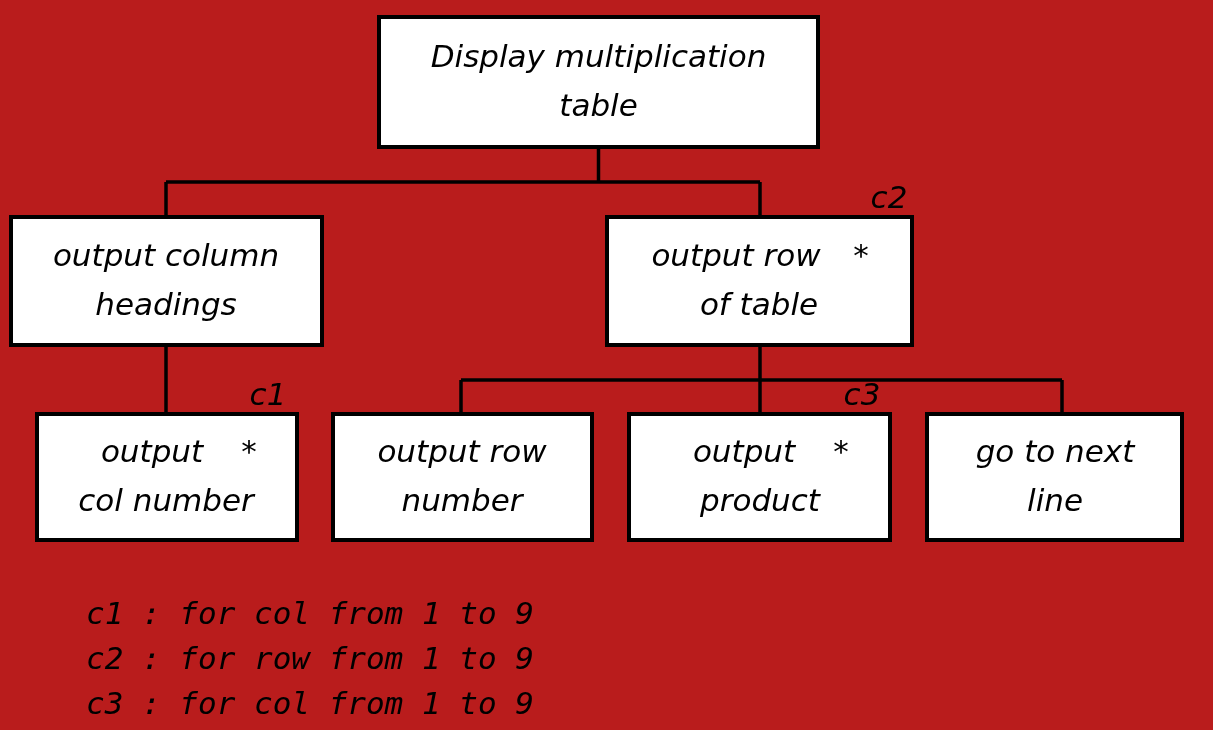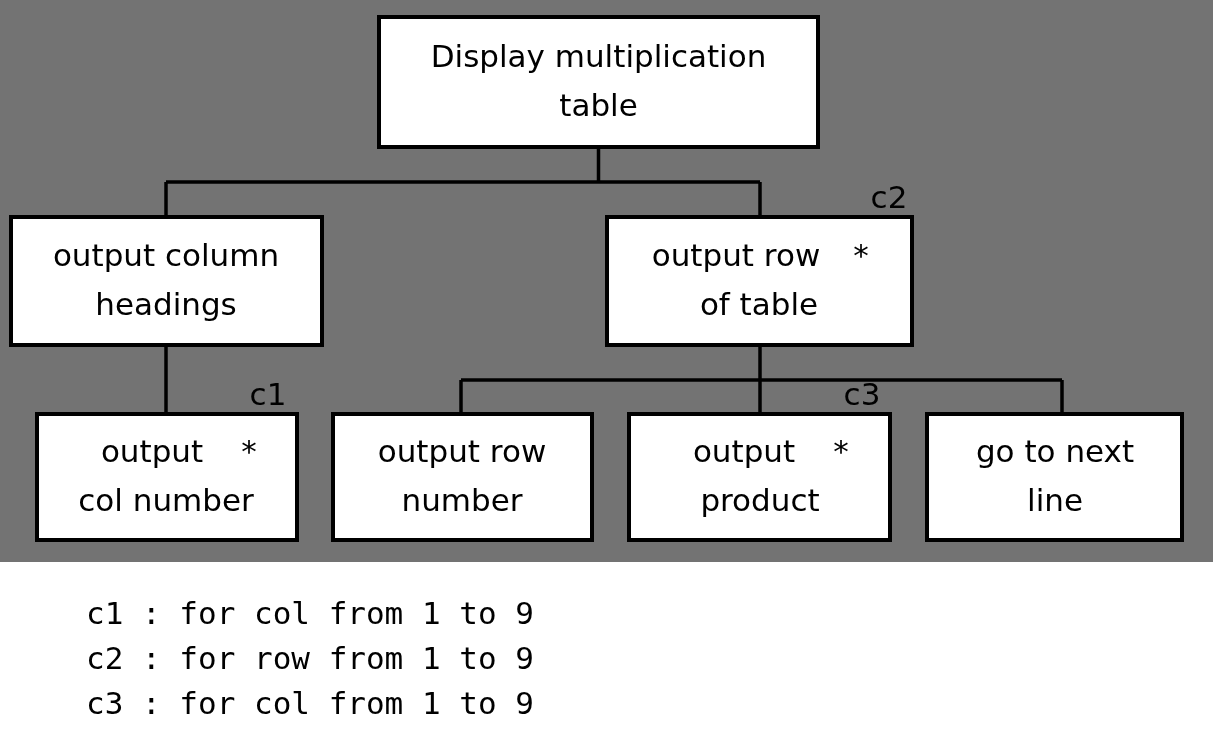--- a/index.html
+++ b/index.html
@@ -10,22 +10,23 @@
   body {
     width: 1213px;
     height: 730px;
     font-family: "DejaVu Sans", sans-serif;
     color: #000000;
     overflow: hidden;
   }
   #chart-root {
     position: relative;
     width: 1213px;
-    height: 562px;
-    background: #737373;
+    height: 730px;
+    background: #b91c1c;
+    font-style: italic;
   }
   svg.diagram {
     position: absolute;
     top: 0;
     left: 0;
     width: 1213px;
     height: 730px;
     display: block;
   }
   .box-rect {

